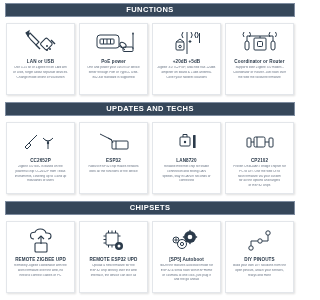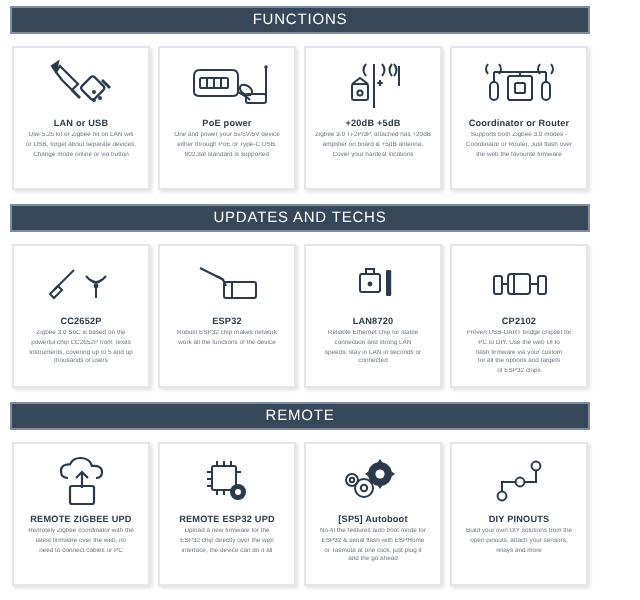--- a/index.html
+++ b/index.html
@@ -19,21 +19,21 @@
   .band {
     height: 14px;
     background: #36475a;
     border: 1px solid #7f8da0;
     display: flex; align-items: center; justify-content: center;
     flex: 0 0 auto;
   }
   .band-title {
     color: #ffffff;
     font-size: 7.5px;
-    font-weight: normal;
+    font-weight: bold;
     letter-spacing: 0.4px;
     line-height: 1;
   }
 
   
   .grid {
     display: grid;
     grid-template-columns: repeat(4, 1fr);
     gap: 4px;
     padding: 6px 1px 7px 1px;
@@ -263,21 +263,21 @@
         <div class="card-line">Proven USB-UART bridge chipset for</div>
         <div class="card-line">PC to DIY. Use the web UI to</div>
         <div class="card-line">flash firmware via your custom</div>
         <div class="card-line">for all the options and targets</div>
         <div class="card-line">of ESP32 chips</div>
       </div>
     </div>
   </div>
 
   <div class="band">
-    <span class="band-title">REMOTE</span>
+    <span class="band-title">CHIPSETS</span>
   </div>
   <div class="grid">
 
     <div class="card">
       <div class="card-icon">
         <svg width="32" height="26" viewBox="0 0 32 26" fill="none" stroke="#2b3a4a" stroke-width="1.1">
           <path d="M9 11 q-3.5 0 -3.5 -3.5 Q5.5 4 10 4.2 Q11.5 0.8 15.5 1 Q20 1.2 21 5 Q26 4.6 26 8 q0 3 -3 3"></path>
           <line x1="16" y1="8" x2="16" y2="16"></line>
           <path d="M13 11 L16 8 L19 11"></path>
           <rect x="10" y="15" width="12" height="9" rx="1"></rect>

